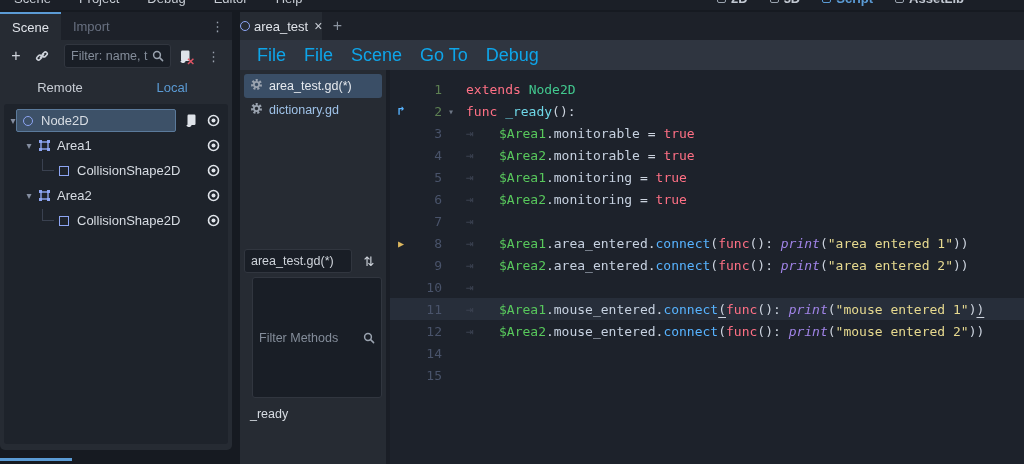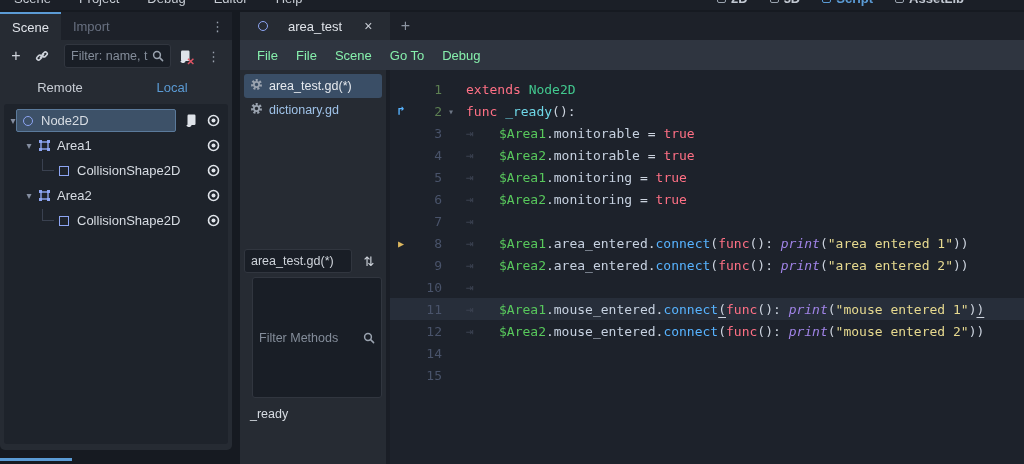--- a/index.html
+++ b/index.html
@@ -55,26 +55,26 @@
      margin:-10px 2px 2px 4px; flex:none; }
 
   .circle-ic { width:10px; height:10px; border:1.6px solid #8da5f3; border-radius:50%; }
   .square-ic { width:10px; height:10px; border:1.6px solid #8da5f3; }
 
   #below-dock-line { left:0; top:458px; width:72px; height:3px; background:#5b9bd5; }
 
   
   #script-area { left:240px; top:12px; width:784px; height:452px; background:#262b33; display:flex; flex-direction:column; }
   #scene-tabbar { height:28px; background:#1d2129; display:flex; align-items:stretch; flex:none; }
-  .scene-tab { display:flex; align-items:center; gap:20px; padding:0 18px; background:#262b33; color:#dfe3e9; font-size:13px; }
+  .scene-tab { display:flex; align-items:center; gap:4px; padding:0 0; background:#262b33; color:#dfe3e9; font-size:13px; }
   .tab-close { color:#c8cdd5; font-size:14px; padding-left:2px; }
   .tab-plus { width:30px; display:flex; align-items:center; justify-content:center; color:#8b93a0; font-size:16px; }
 
   #menubar { height:30px; background:#2f3540; display:flex; align-items:center; padding-left:8px; flex:none; }
-  .menu-item { padding:0 9px; color:#86efac; font-size:13px; }
+  .menu-item { padding:0 9px; color:#0ea5e9; font-size:18px; }
 
   #editor-body { flex:1; display:flex; min-height:0; }
   #left-subpanel { width:146px; flex:none; background:#262b33; display:flex; flex-direction:column; padding:4px; gap:4px; }
   .sep-v { width:4px; flex:none; background:#1a1e26; }
 
   .list-item { height:24px; display:flex; align-items:center; gap:6px; padding:0 6px; font-size:12.5px;
      color:#d7dce3; border-radius:3px; }
   .list-item.sel { background:#3a4e66; color:#e6eaef; }
   .list-item.alt { color:#9fc2e8; }
   #script-spacer { flex:1; }

